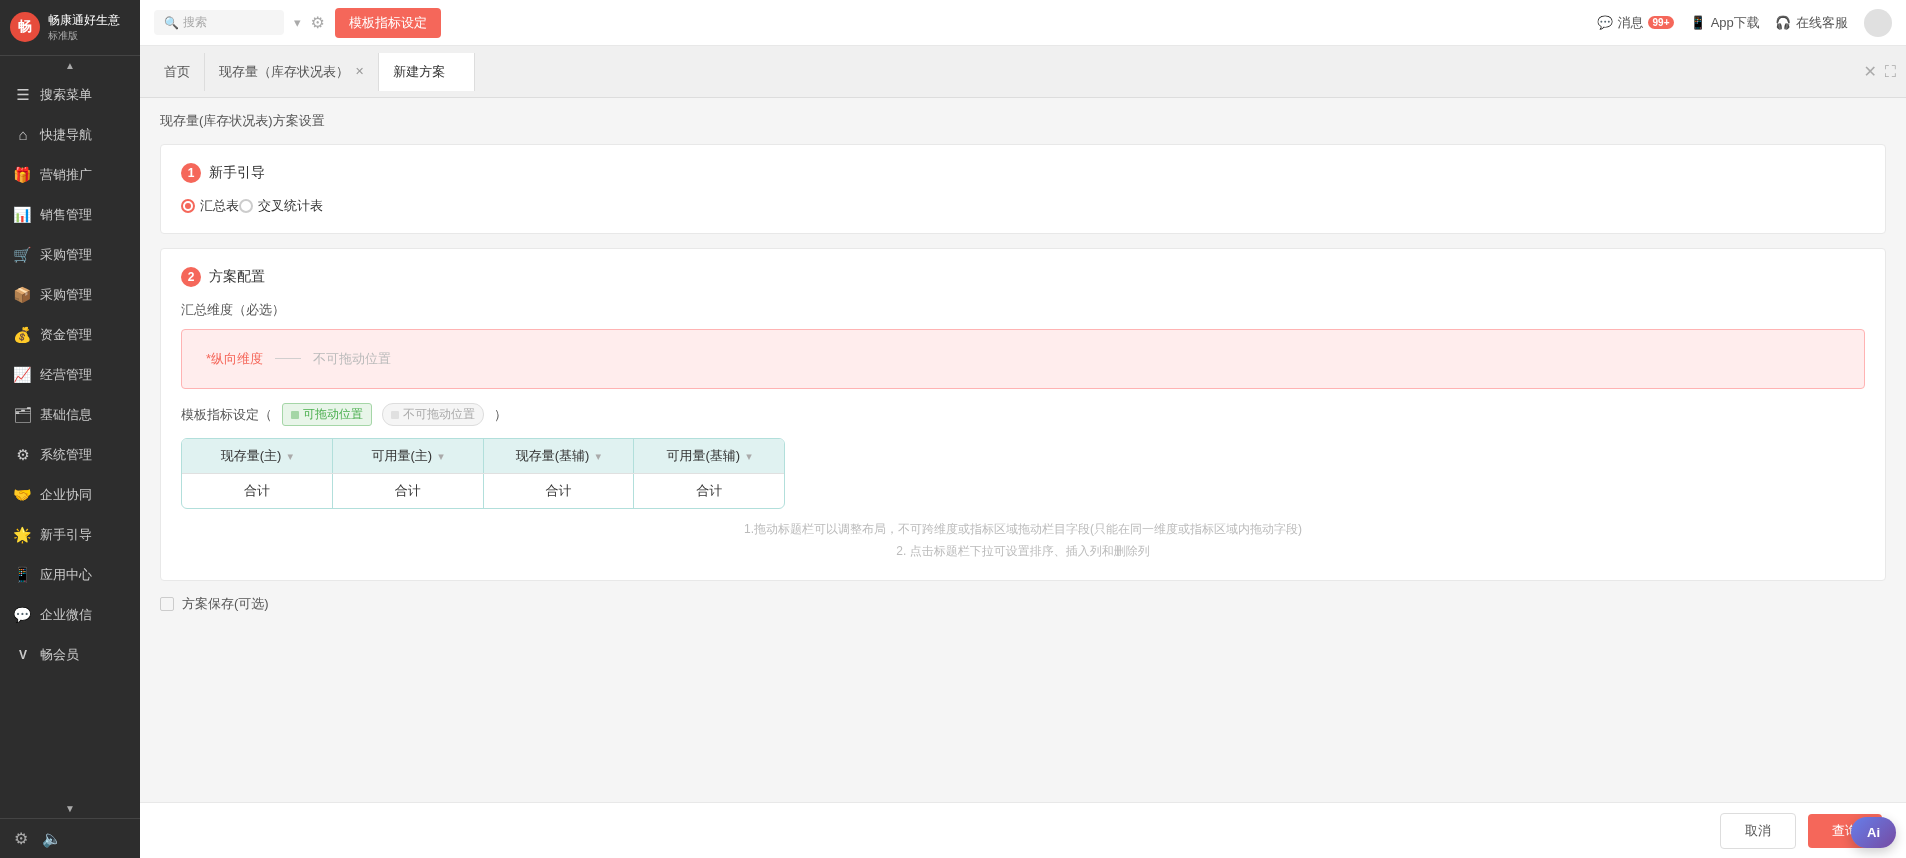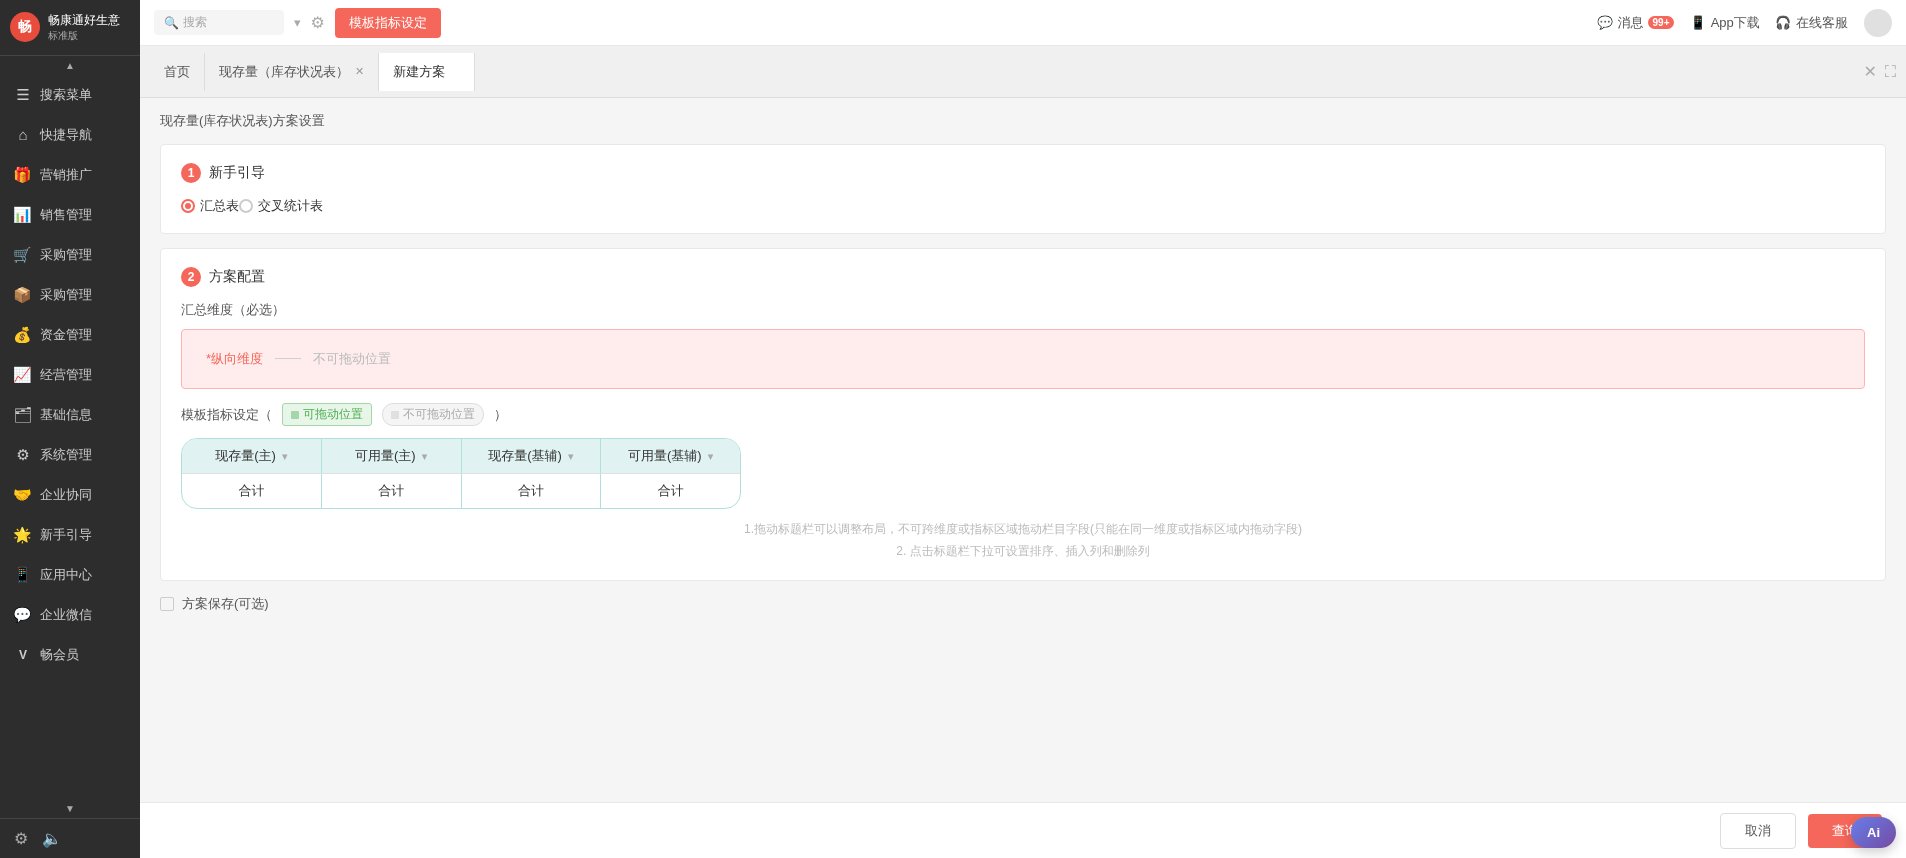--- a/index.html
+++ b/index.html
@@ -158,21 +158,21 @@
     }
     .no-drag-badge {
       background: #f5f5f5; border: 1px solid #ddd; border-radius: 11px;
       padding: 2px 8px; font-size: 12px; color: #aaa; display: flex; align-items: center; gap: 4px;
     }
     .badge-dot-green { width: 8px; height: 8px; background: #a5d6a7; border-radius: 1px; }
     .badge-dot-gray { width: 8px; height: 8px; background: #e0e0e0; border-radius: 1px; }
 
     .stat-section-title { color: #4db6ac; font-size: 13px; font-weight: 500; margin-bottom: 8px; }
 
-    .stat-table { border: 1px solid #b2dfdb; border-radius: 16px; overflow: hidden; width: 560px; }
+    .stat-table { border: 1px solid #b2dfdb; border-radius: 6px; overflow: hidden; width: 604px; }
     .stat-table-header { display: flex; background: #e0f2f1; }
     .stat-table-body-row { display: flex; border-top: 1px solid #e0e0e0; }
     .stat-col {
       flex: 1; display: flex; align-items: center; justify-content: center;
       padding: 8px 10px; font-size: 13px; gap: 6px; border-right: 1px solid #b2dfdb;
       color: #333;
     }
     .stat-col:last-child { border-right: none; }
     .stat-col-header { color: #333; font-weight: 500; }
     .dropdown-arrow { color: #aaa; font-size: 11px; cursor: pointer; }

